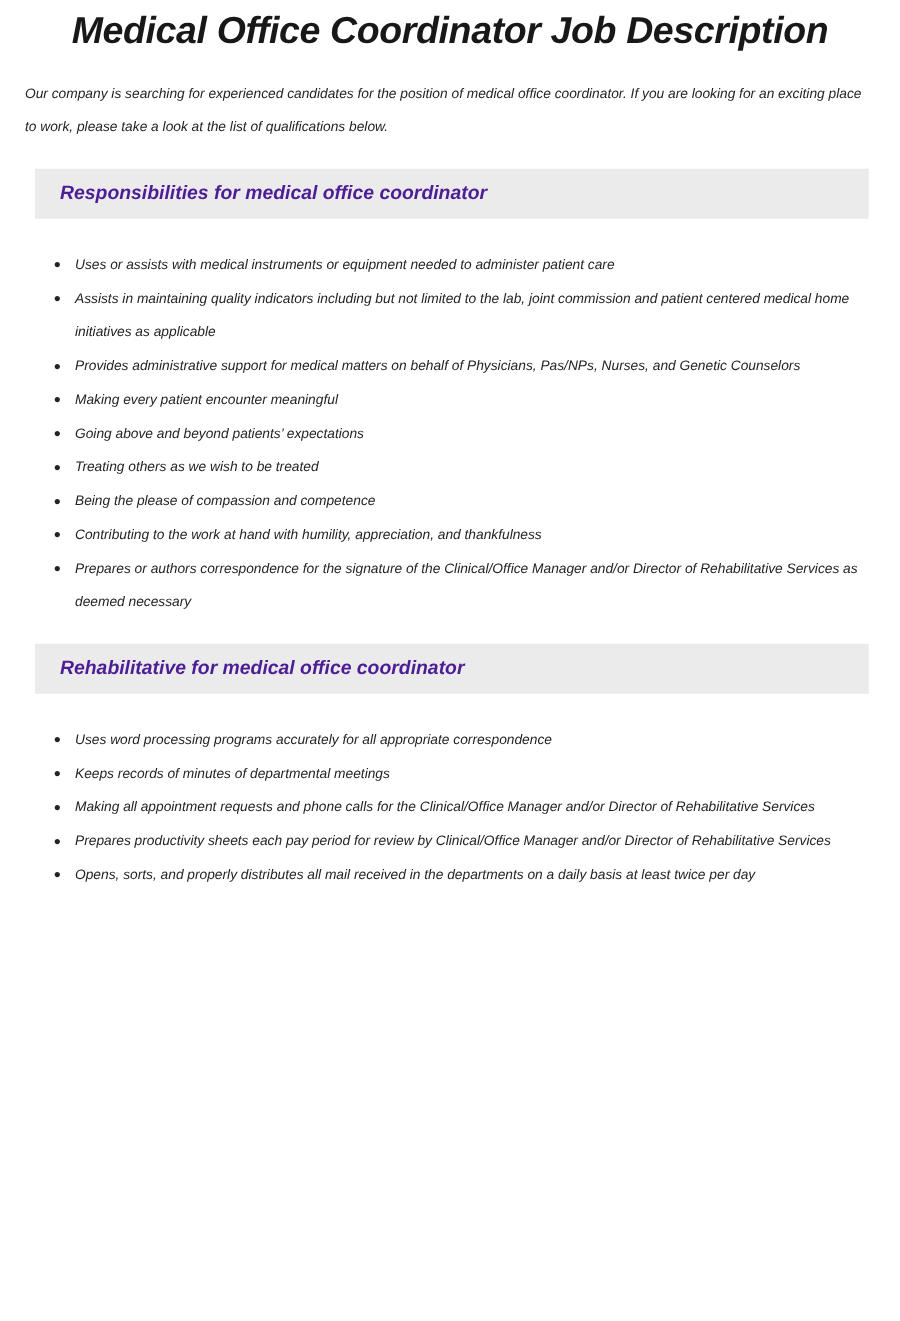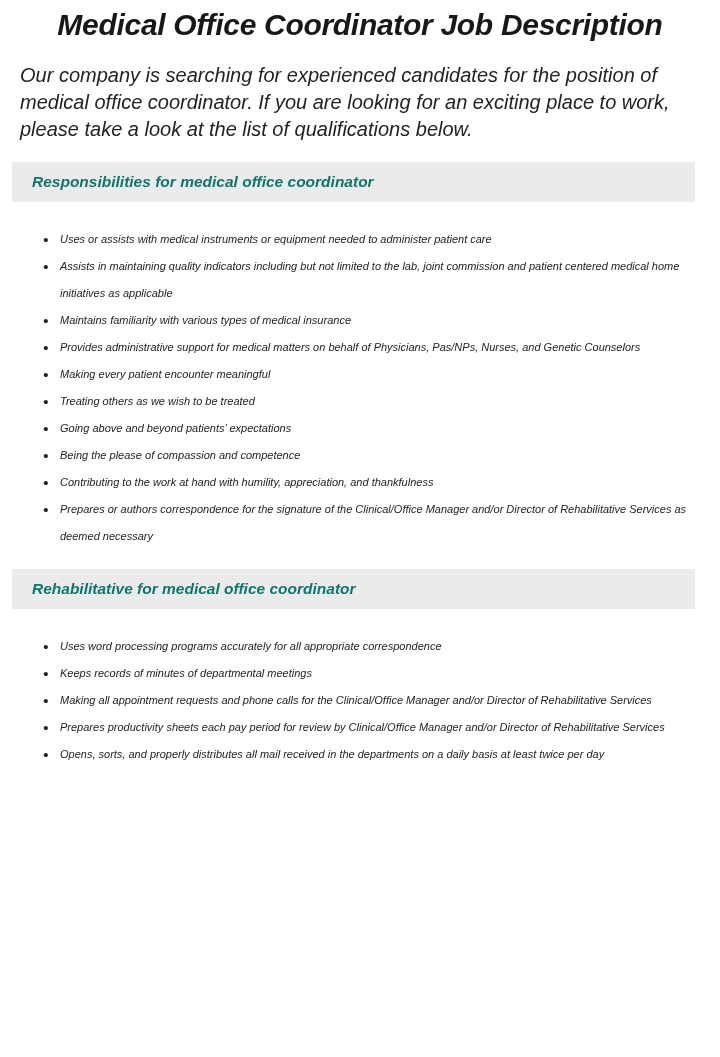--- a/index.html
+++ b/index.html
@@ -20,36 +20,36 @@
   .title {
     font-size: 30px;
     line-height: 34px;
     font-weight: bold;
     letter-spacing: -0.3px;
     color: #181818;
     text-align: center;
     margin: 8px 24px 0 24px;
   }
   .intro {
-    font-size: 20px;
+    font-size: 11px;
     line-height: 27px;
     margin: 20px 26px 0 20px;
     color: #232323;
   }
   .section-header {
-    margin: 19px 25px 0 12px;
+    margin: 19px 25px 0 28px;
     height: 40px;
     background: #ebebeb;
     display: flex;
     align-items: center;
     padding-left: 20px;
     box-sizing: border-box;
     font-size: 15.5px;
     font-weight: bold;
-    color: #0f766e;
+    color: #4c1d95;
   }
   ul.bullet-list {
     margin: 24px 24px 2px 0;
     padding: 0 0 0 60px;
     list-style: none;
     font-size: 11px;
     line-height: 27px;
     color: #232323;
   }
   ul.bullet-list li {
@@ -74,25 +74,24 @@
 
   <p class="intro">Our company is searching for experienced candidates for the position of medical office coordinator. If you are looking for an exciting place to work, please take a look at the list of qualifications below.</p>
 
   <div class="section-header">
     <span>Responsibilities for medical office coordinator</span>
   </div>
 
   <ul class="bullet-list">
     <li>Uses or assists with medical instruments or equipment needed to administer patient care</li>
     <li>Assists in maintaining quality indicators including but not limited to the lab, joint commission and patient centered medical home initiatives as applicable</li>
-    <li>Maintains familiarity with various types of medical insurance</li>
     <li>Provides administrative support for medical matters on behalf of Physicians, Pas/NPs, Nurses, and Genetic Counselors</li>
     <li>Making every patient encounter meaningful</li>
+    <li>Going above and beyond patients’ expectations</li>
     <li>Treating others as we wish to be treated</li>
-    <li>Going above and beyond patients’ expectations</li>
     <li>Being the please of compassion and competence</li>
     <li>Contributing to the work at hand with humility, appreciation, and thankfulness</li>
     <li>Prepares or authors correspondence for the signature of the Clinical/Office Manager and/or Director of Rehabilitative Services as deemed necessary</li>
   </ul>
 
   <div class="section-header">
     <span>Rehabilitative for medical office coordinator</span>
   </div>
 
   <ul class="bullet-list">

